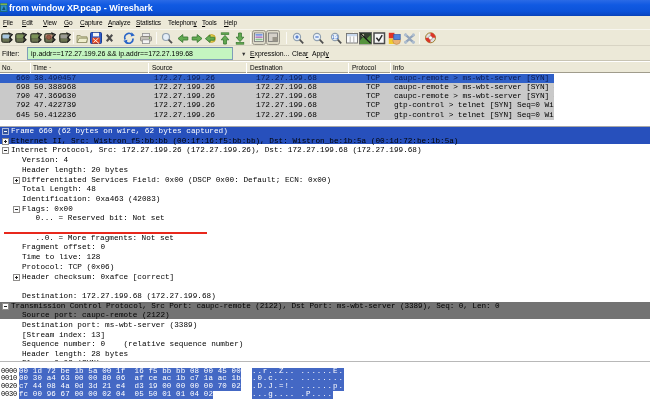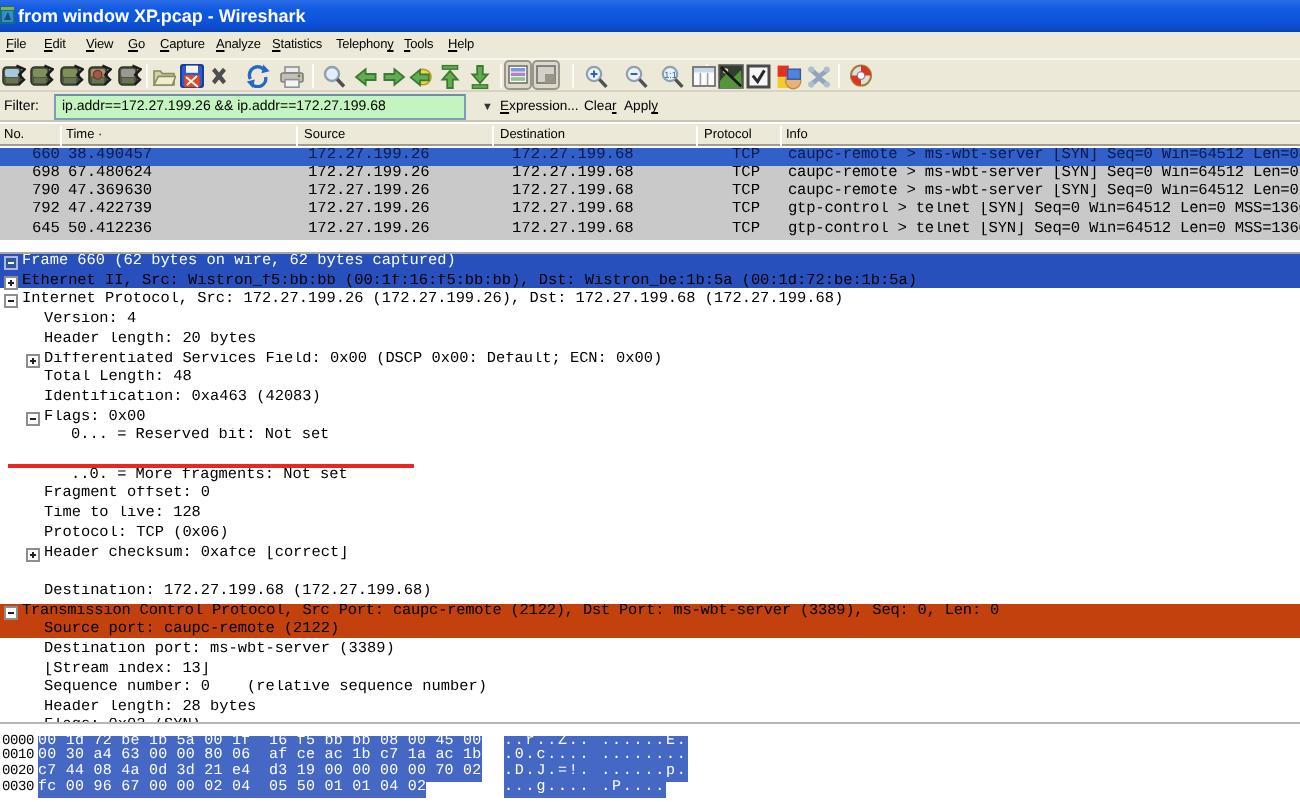--- a/index.html
+++ b/index.html
@@ -24,35 +24,35 @@
 #flabel{position:absolute;left:2px;top:4px;color:#000;}
 #finput{position:absolute;left:27px;top:1px;width:206px;height:13px;background:#c4f5c0;
  border:1px solid #7f9db9;border-top-color:#6f8da9;font-size:7px;line-height:11px;padding-left:3px;color:#000;white-space:nowrap;overflow:hidden;}
 #fdrop{position:absolute;left:241px;top:5px;font-size:5.5px;color:#333;}
 .fbtn{position:absolute;top:4px;color:#000;font-size:6.8px;}
 
 #pkthdr{left:0;top:61px;width:650px;height:12px;background:#ece9d8;border-top:1px solid #fff;border-bottom:1px solid #a09c8c;font-size:6.5px;color:#000;}
 #pkthdr .col{position:absolute;top:2px;}
 #pkthdr .cs{position:absolute;top:1px;width:1px;height:10px;background:#cdc9b8;border-left:1px solid #fff;}
 
-.prow{position:absolute;left:0;width:650px;height:9.2px;font-family:"Liberation Mono",monospace;font-size:7.8px;line-height:9.2px;white-space:nowrap;overflow:hidden;}
+.prow{position:absolute;left:0;width:554px;height:9.2px;font-family:"Liberation Mono",monospace;font-size:7.8px;line-height:9.2px;white-space:nowrap;overflow:hidden;}
 .prow.gray{background:#c9c9c9;color:#000;}
 .prow.sel{background:#3060c8;color:#0a1a50;}
 .prow span{position:absolute;top:0;}
 .c-no{left:0;width:30px;text-align:right;}
 .c-time{left:34px;}
 .c-src{left:154px;}
 .c-dst{left:256px;}
 .c-proto{left:366px;}
 .c-info{left:394px;letter-spacing:-0.12px;}
 
 #detail{left:0;top:127px;width:650px;height:233px;background:#fff;}
 .dl{position:absolute;left:0;width:650px;height:17px;font-family:"Liberation Mono",monospace;font-size:7.7px;line-height:9.7px;color:#000;white-space:pre;overflow:hidden;}
 .dl.sel{background:#2750bc;color:#fff;}
-.dl.lav{background:#c2410c;}
+.dl.lav{background:#737373;}
 .exp{position:absolute;top:1px;width:7px;height:7px;border:1px solid #908e8c;background:#fcfcfc;}
 .dl.sel .exp{background:#34549c;border-color:#aab8dc;}
 .dl.sel .exp i,.dl.sel .exp b{background:#fff;}
 .exp i{position:absolute;left:1px;top:2px;width:3px;height:1px;background:#222;}
 .exp.plus b{position:absolute;left:2px;top:1px;width:1px;height:3px;background:#222;}
 .t0{position:absolute;left:11px;}
 .t1{position:absolute;left:22px;}
 .t2{position:absolute;left:35.5px;}
 #redline{left:4px;top:231.5px;width:203px;height:2.6px;background:#e8281c;}
 
@@ -265,21 +265,21 @@
       <div class="prow sel" style="top:0.0px">
         <span class="c-no">660</span>
         <span class="c-time">38.490457</span>
         <span class="c-src">172.27.199.26</span>
         <span class="c-dst">172.27.199.68</span>
         <span class="c-proto">TCP</span>
         <span class="c-info">caupc-remote &gt; ms-wbt-server [SYN] Seq=0 Win=64512 Len=0 MSS=1360</span>
       </div>
 <div class="prow gray" style="top:9.2px">
         <span class="c-no">698</span>
-        <span class="c-time">67.480624</span>
+        <span class="c-time">50.388968</span>
         <span class="c-src">172.27.199.26</span>
         <span class="c-dst">172.27.199.68</span>
         <span class="c-proto">TCP</span>
         <span class="c-info">caupc-remote &gt; ms-wbt-server [SYN] Seq=0 Win=64512 Len=0 MSS=1360</span>
       </div>
 <div class="prow gray" style="top:18.4px">
         <span class="c-no">790</span>
         <span class="c-time">47.369630</span>
         <span class="c-src">172.27.199.26</span>
         <span class="c-dst">172.27.199.68</span>

